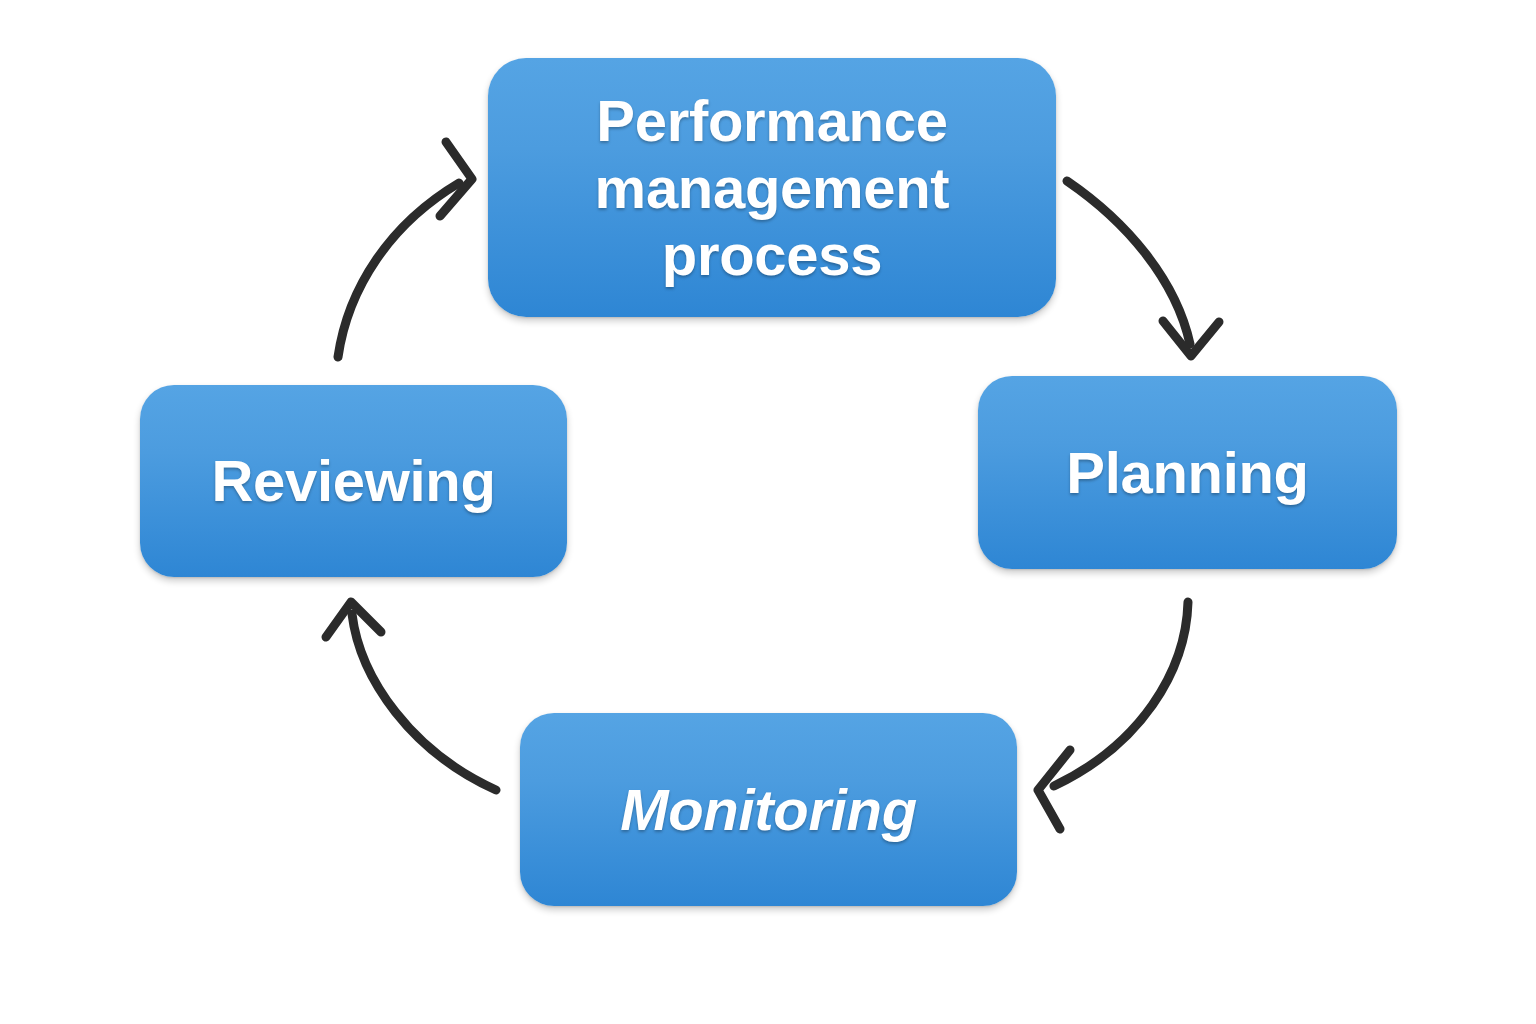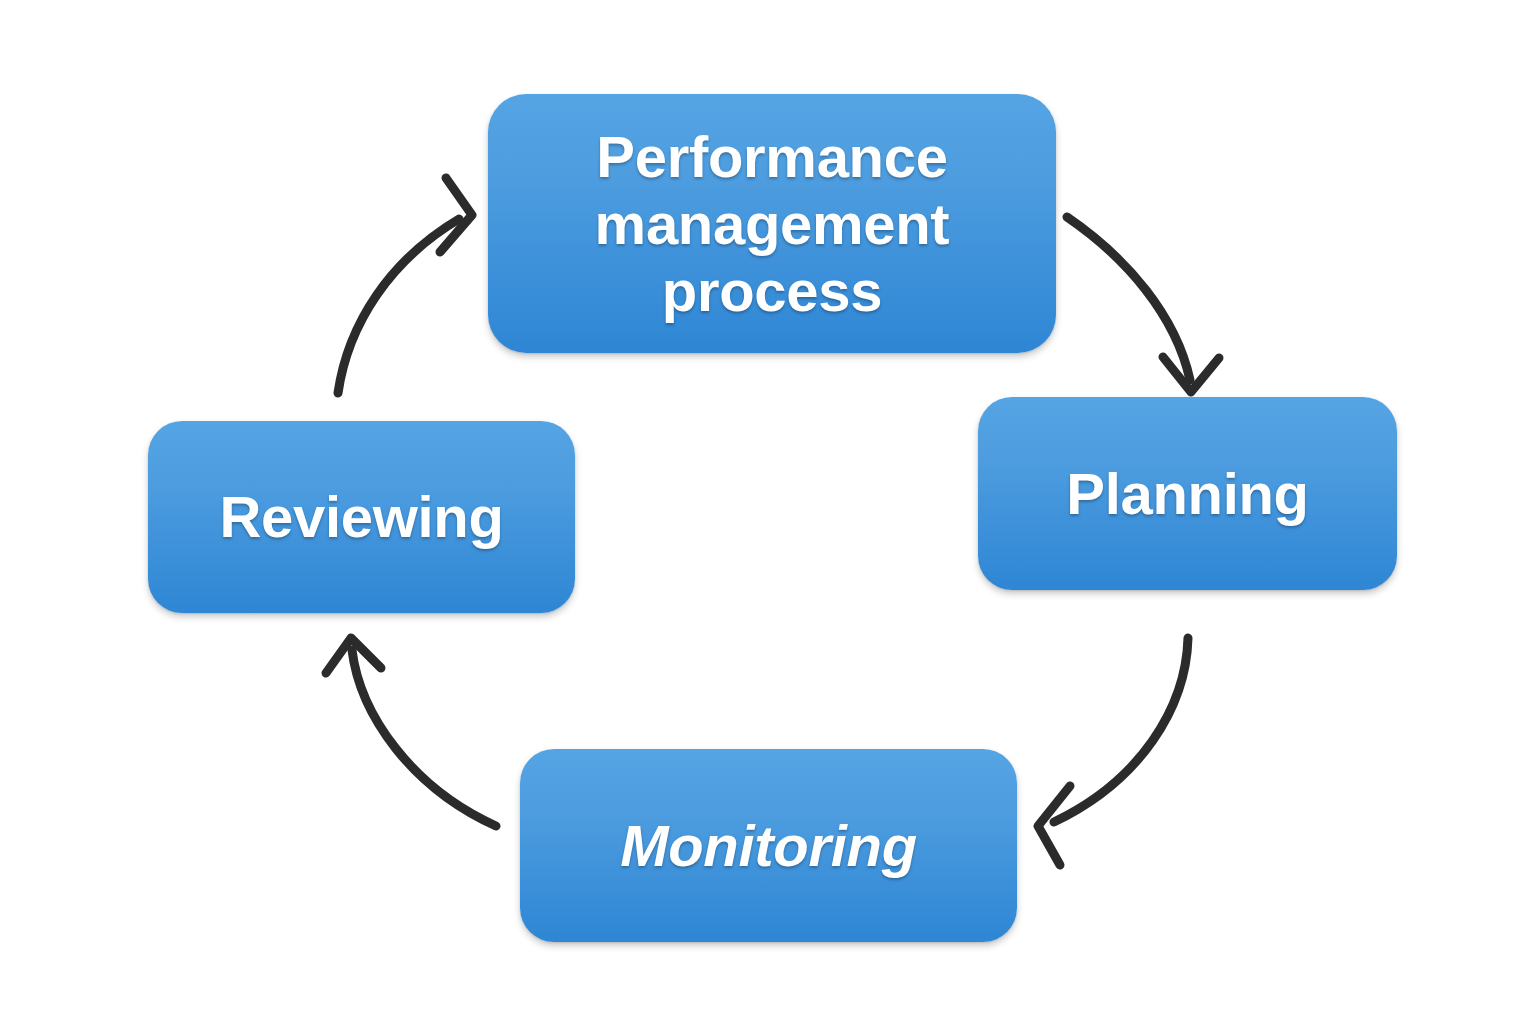--- a/index.html
+++ b/index.html
@@ -11,21 +11,20 @@
     width: 1536px;
     height: 1024px;
     font-family: "Liberation Sans", sans-serif;
     overflow: hidden;
   }
   #canvas {
     position: relative;
     width: 1536px;
     height: 897px;
     background: #ffffff;
-    margin-top: 36px;
   }
   #arrow-layer {
     position: absolute;
     left: 0;
     top: 0;
     width: 1536px;
     height: 1024px;
     pointer-events: none;
   }
   .node {
@@ -55,38 +54,38 @@
     top: 58px;
     width: 568px;
     height: 259px;
     border-radius: 38px;
   }
   #node-process .node-label { font-size: 58px; }
 
   
   #node-planning {
     left: 978px;
-    top: 361px;
+    top: 376px;
     width: 419px;
     height: 193px;
   }
   #node-planning .node-label { font-size: 58px; }
 
   
   #node-monitoring {
     left: 520px;
     top: 713px;
     width: 497px;
     height: 193px;
   }
   #node-monitoring .node-label { font-size: 58px; font-style: italic; }
 
   
   #node-reviewing {
-    left: 148px;
+    left: 140px;
     top: 385px;
     width: 427px;
     height: 192px;
     align-items: center;
   }
   #node-reviewing .node-label { font-size: 58px; }
 </style>
 </head>
 <body>
 

